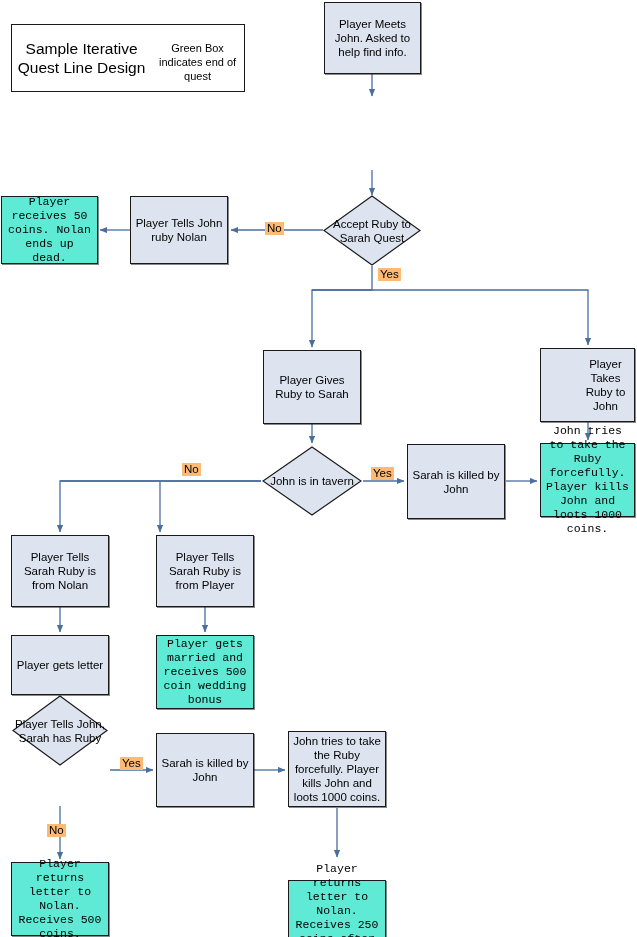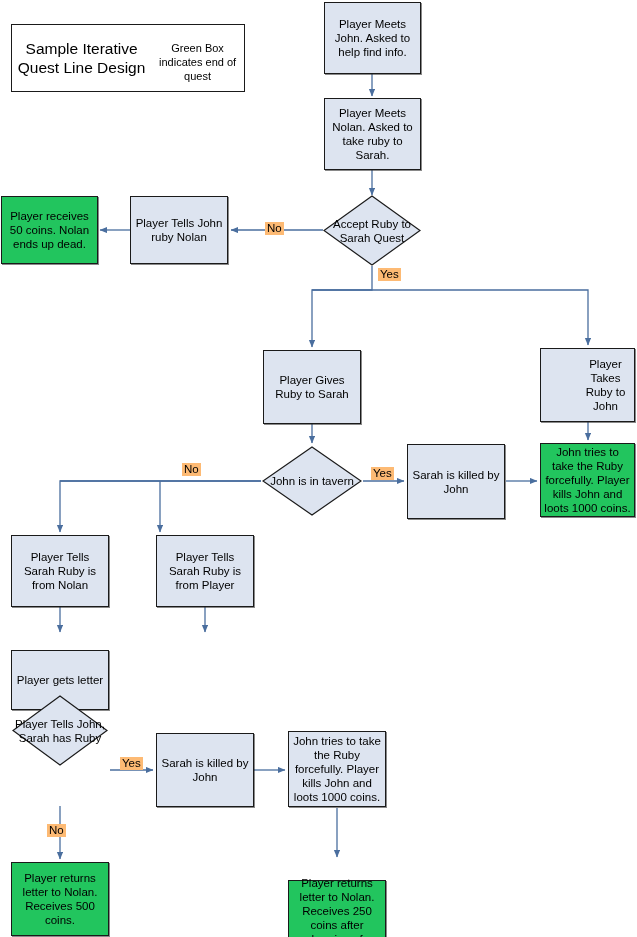--- a/index.html
+++ b/index.html
@@ -41,21 +41,22 @@
     width: 100%;
     padding: 0 3px;
     white-space: pre-line;
   }
   .box {
     border: 1px solid #1a1a1a;
     background: #dde4f0;
     box-shadow: 1px 1px 0 rgba(40,40,40,0.55);
   }
   .box.green {
-    background: #22c55e;
+    background: #5eead4;
+    font-family: Liberation Mono, monospace;
   }
   .titlebox {
     border: 1px solid #1a1a1a;
     background: #ffffff;
     flex-direction: row;
     box-shadow: none;
   }
   .titlebox .t1 {
     font-size: 15.5px;
     line-height: 19px;
@@ -152,23 +153,20 @@
 
   <div class="node titlebox" style="left:11px; top:24px; width:234px; height:68px;">
     <span class="t1">Sample Iterative Quest Line Design</span>
     <span class="t2">Green Box indicates end of quest</span>
   </div>
 
   <div class="node box" style="left:324px; top:2px; width:97px; height:72px;">
     <span class="txt">Player Meets John.  Asked to help find info.</span>
   </div>
 
-  <div class="node box" style="left:324px; top:98px; width:97px; height:72px;">
-    <span class="txt">Player Meets Nolan.  Asked to take ruby to Sarah.</span>
-  </div>
 
   <div class="node diamond" style="left:323px; top:195px; width:98px; height:71px;">
     <svg class="dshape" viewBox="0 0 98 71" preserveAspectRatio="none">
       <polygon points="49,1 97,35.5 49,70 1,35.5" fill="#dde4f0" stroke="#1a1a1a" stroke-width="1.2"></polygon>
     </svg>
     <span class="txt">Accept Ruby to Sarah Quest</span>
   </div>
 
   <div class="node box" style="left:130px; top:196px; width:98px; height:68px;">
     <span class="txt">Player Tells John ruby Nolan</span>
@@ -202,24 +200,27 @@
   </div>
 
   <div class="node box" style="left:11px; top:535px; width:98px; height:72px;">
     <span class="txt">Player Tells Sarah Ruby is from Nolan</span>
   </div>
 
   <div class="node box" style="left:156px; top:535px; width:98px; height:72px;">
     <span class="txt">Player Tells Sarah Ruby is from Player</span>
   </div>
 
-  <div class="node box" style="left:11px; top:635px; width:98px; height:60px;margin-top:15px;">
+  <div class="node box" style="left:11px; top:635px; width:98px; height:60px;">
     <span class="txt">Player gets letter</span>
   </div>
 
+  <div class="node box green" style="left:156px; top:635px; width:98px; height:74px;">
+    <span class="txt">Player gets married and receives 500 coin wedding bonus</span>
+  </div>
 
   <div class="node diamond" style="left:12px; top:695px; width:96px; height:71px;">
     <svg class="dshape" viewBox="0 0 96 71" preserveAspectRatio="none">
       <polygon points="48,1 95,35.5 48,70 1,35.5" fill="#dde4f0" stroke="#1a1a1a" stroke-width="1.2"></polygon>
     </svg>
     <span class="txt">Player Tells John, Sarah has Ruby</span>
   </div>
 
   <div class="node box" style="left:156px; top:733px; width:98px; height:74px;">
     <span class="txt">Sarah is killed by John</span>

